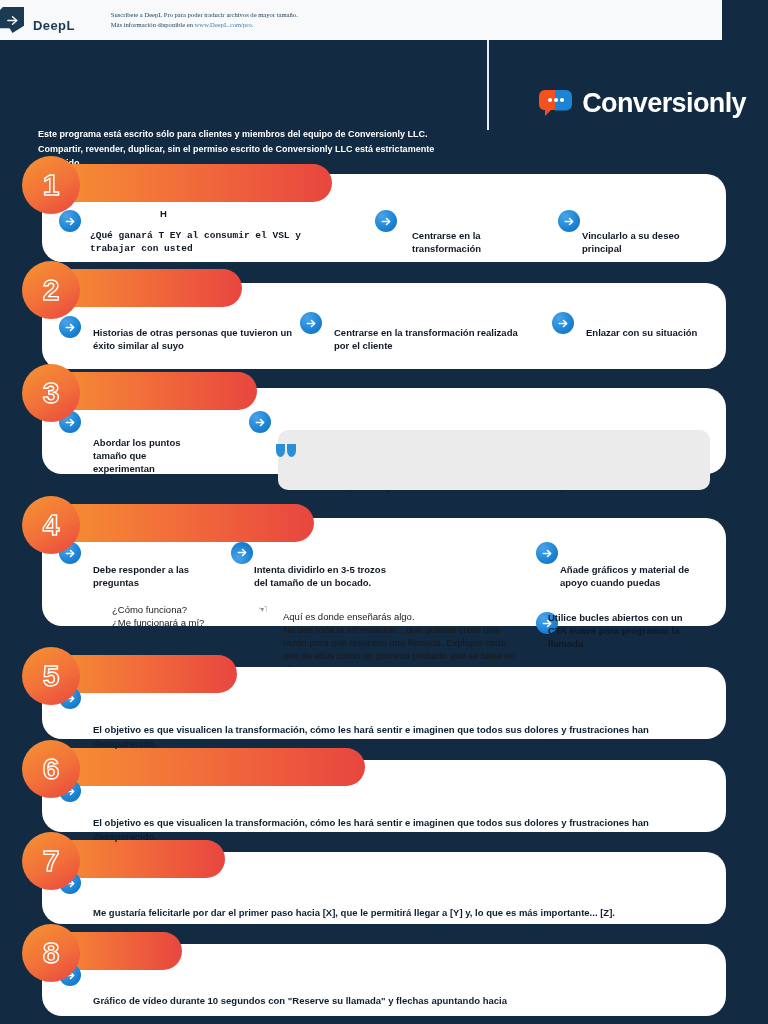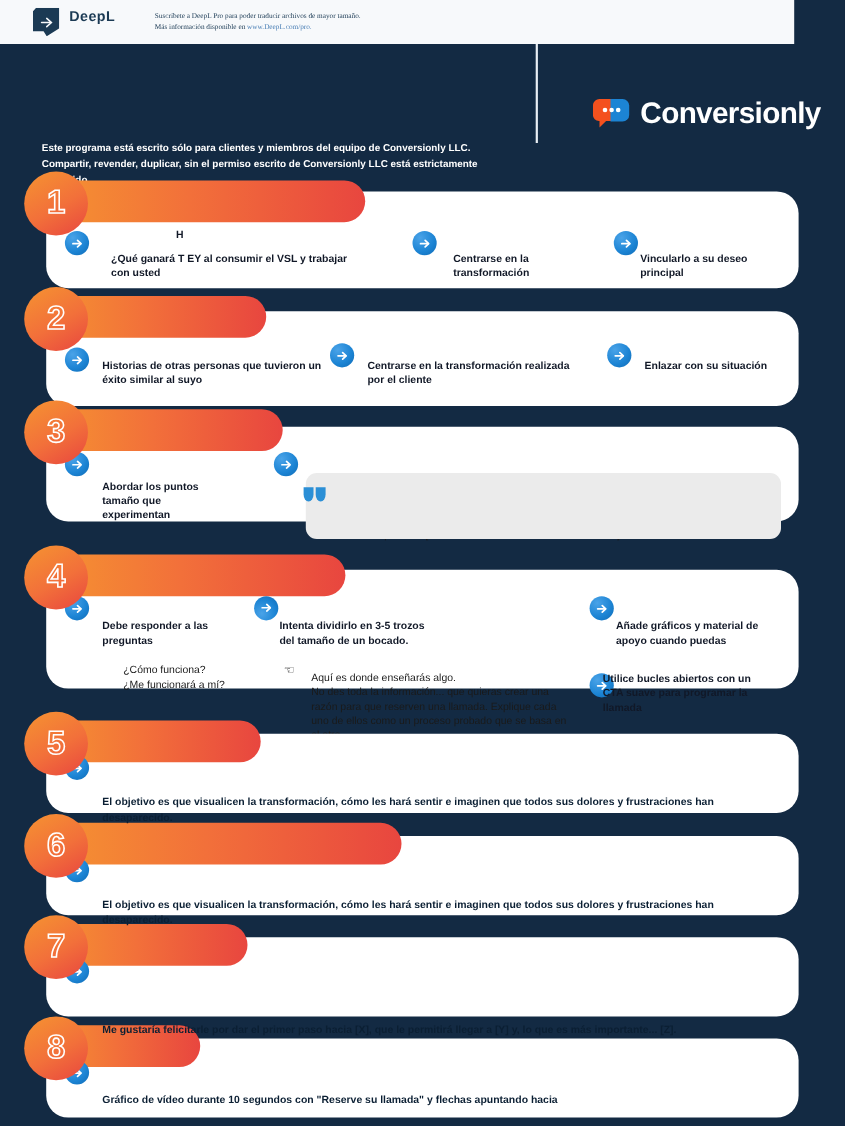--- a/index.html
+++ b/index.html
@@ -11,21 +11,21 @@
   }
   .page { position: relative; width: 768px; height: 1024px; background: #132a43; }
 
   
   .deepl-bar {
     position: absolute; top: 0; left: 0;
     width: 722px; height: 40px;
     background: #f7f9fb;
     display: flex; align-items: center;
   }
-  .deepl-logo { display: flex; align-items: flex-start; margin-left: 30px; }
+  .deepl-logo { display: flex; align-items: flex-end; }
   .deepl-mark {
     width: 24px; height: 26px; background: #1b3a54; position: relative;
     clip-path: polygon(12% 0%, 100% 0%, 100% 72%, 52% 100%, 40% 82%, 0% 82%, 0% 12%);
     display: flex; align-items: center; justify-content: center;
   }
   .deepl-mark svg { width: 15px; height: 15px; }
   .deepl-word {
     margin-left: 9px; color: #1b3a54; font-size: 13px;
     font-weight: bold; letter-spacing: .4px;
   }
@@ -192,21 +192,21 @@
 
     <div class="arrow-icon" style="left:59px;top:50px;">
       <svg viewBox="0 0 14 14">
           <g fill="none" stroke="#fff" stroke-width="1.7" stroke-linecap="round" stroke-linejoin="round">
             <path d="M2.5 7 H10"></path>
             <path d="M7 3.8 L10.4 7 L7 10.2"></path>
           </g>
         </svg>
     </div>
     <div class="col-head" style="left:160px;top:48px;">H</div>
-    <div class="col-head" style="left:101px;top:70px;width:230px;">¿Qué ganará T EY al consumir el VSL y trabajar con usted</div>
+    <div class="col-head" style="left:90px;top:70px;width:230px;font-family:Liberation Mono, monospace;">¿Qué ganará T EY al consumir el VSL y trabajar con usted</div>
 
     <div class="arrow-icon" style="left:375px;top:50px;">
       <svg viewBox="0 0 14 14">
           <g fill="none" stroke="#fff" stroke-width="1.7" stroke-linecap="round" stroke-linejoin="round">
             <path d="M2.5 7 H10"></path>
             <path d="M7 3.8 L10.4 7 L7 10.2"></path>
           </g>
         </svg>
     </div>
     <div class="col-head" style="left:412px;top:70px;width:120px;">Centrarse en la transformación</div>
@@ -391,21 +391,21 @@
       <span>7</span>
     </div>
     <div class="arrow-icon" style="left:59px;top:42px;">
       <svg viewBox="0 0 14 14">
           <g fill="none" stroke="#fff" stroke-width="1.7" stroke-linecap="round" stroke-linejoin="round">
             <path d="M2.5 7 H10"></path>
             <path d="M7 3.8 L10.4 7 L7 10.2"></path>
           </g>
         </svg>
     </div>
-    <div class="over-text" style="left:93px;top:76px;width:600px;margin-top:24px;">Me gustaría felicitarle por dar el primer paso hacia [X], que le permitirá llegar a [Y] y, lo que es más importante... [Z].</div>
+    <div class="over-text" style="left:93px;top:76px;width:600px;">Me gustaría felicitarle por dar el primer paso hacia [X], que le permitirá llegar a [Y] y, lo que es más importante... [Z].</div>
   </div>
 
   <div class="section" style="top:922px;">
     <div class="card" style="top:22px;height:72px;"></div>
     <div class="pill" style="top:10px;width:140px;"></div>
     <div class="badge-tail" style="top:36px;"></div>
     <div class="badge" style="top:2px;">
       <span>8</span>
     </div>
     <div class="arrow-icon" style="left:59px;top:42px;">

